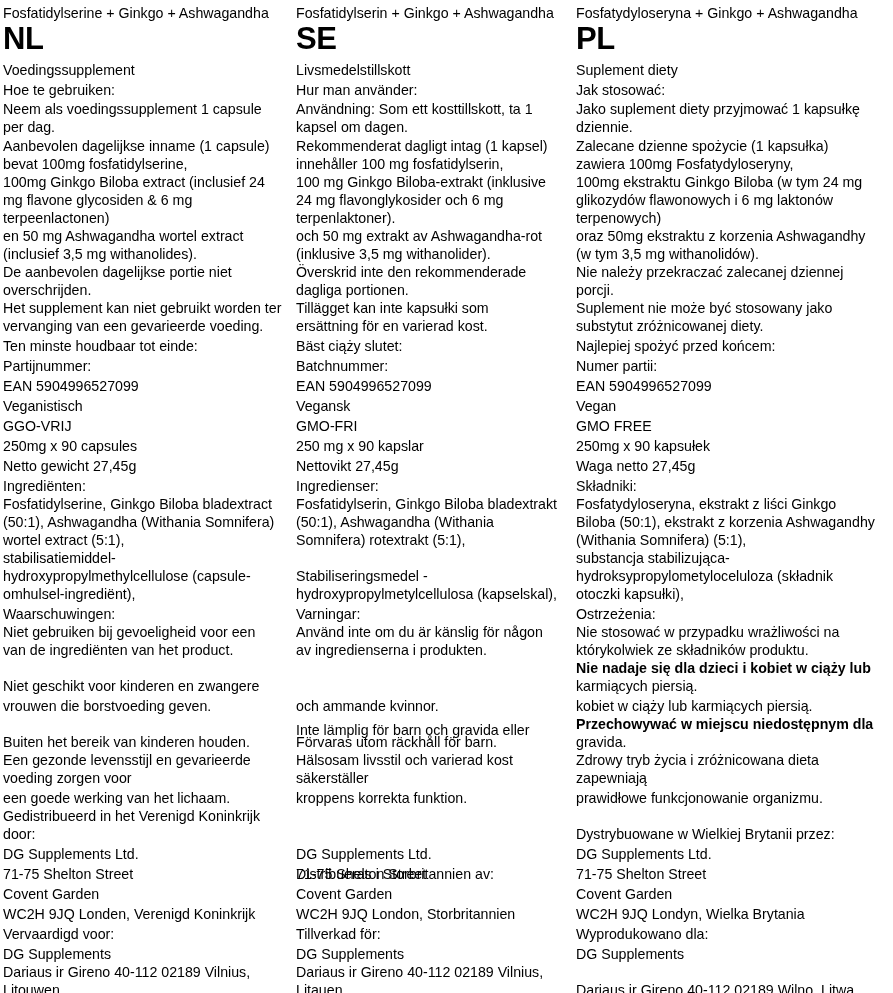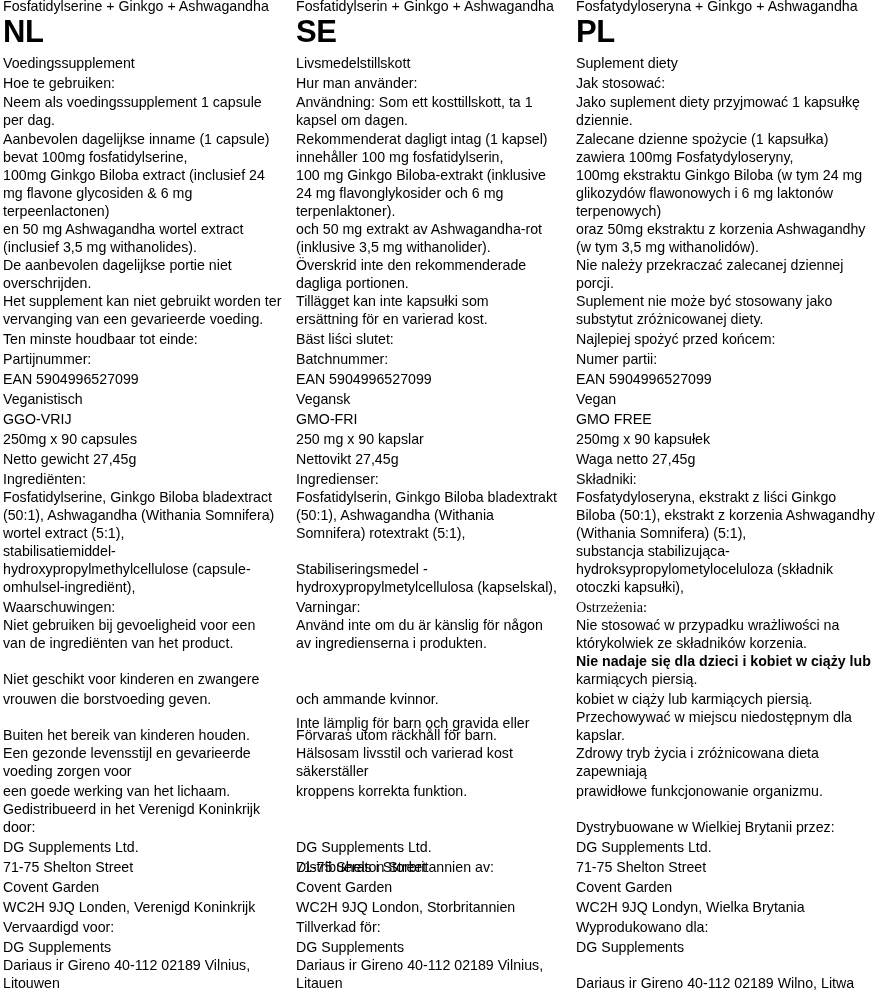--- a/index.html
+++ b/index.html
@@ -1,18 +1,18 @@
 <!DOCTYPE html>
 <html><head>
 <meta charset="utf-8">
 <style>
   html, body { margin:0; padding:0; background:#ffffff; }
   body { width:893px; height:993px; position:relative; overflow:hidden;
          font-family:"Liberation Sans", sans-serif; color:#000; }
-  .col { position:absolute; top:0; height:874px; }
+  .col { position:absolute; top:7px; height:874px; }
   .col-nl { left:3px; width:300px; }
   .col-se { left:296px; width:290px; }
   .col-pl { left:576px; width:317px; }
   .ln { position:absolute; left:0; white-space:nowrap; font-size:14.2px; line-height:17px; }
   .title { position:absolute; left:0; top:-2px; font-size:14.2px; line-height:17px; white-space:nowrap; }
   .code { position:absolute; left:0; top:14px; font-size:31px; font-weight:bold; line-height:36px; letter-spacing:-0.5px; }
 </style>
 </head>
 <body>
 
@@ -83,21 +83,21 @@
       <div class="ln" style="top: 149px;">innehåller 100 mg fosfatidylserin,</div>
       <div class="ln" style="top: 167px;">100 mg Ginkgo Biloba-extrakt (inklusive</div>
       <div class="ln" style="top: 185px;">24 mg flavonglykosider och 6 mg</div>
       <div class="ln" style="top: 203px;">terpenlaktoner).</div>
       <div class="ln" style="top: 221px;">och 50 mg extrakt av Ashwagandha-rot</div>
       <div class="ln" style="top: 239px;">(inklusive 3,5 mg withanolider).</div>
       <div class="ln" style="top: 257px;">Överskrid inte den rekommenderade</div>
       <div class="ln" style="top: 275px;">dagliga portionen.</div>
       <div class="ln" style="top: 293px;">Tillägget kan inte kapsułki som</div>
       <div class="ln" style="top: 311px;">ersättning för en varierad kost.</div>
-      <div class="ln" style="top: 331px;">Bäst liści slutet:</div>
+      <div class="ln" style="top: 331px;">Bäst ciąży slutet:</div>
       <div class="ln" style="top: 351px;">Batchnummer:</div>
       <div class="ln" style="top: 371px;">EAN 5904996527099</div>
       <div class="ln" style="top: 391px;">Vegansk</div>
       <div class="ln" style="top: 411px;">GMO-FRI</div>
       <div class="ln" style="top: 431px;">250 mg x 90 kapslar</div>
       <div class="ln" style="top: 451px;">Nettovikt 27,45g</div>
       <div class="ln" style="top: 471px;">Ingredienser:</div>
       <div class="ln" style="top: 489px;">Fosfatidylserin, Ginkgo Biloba bladextrakt</div>
       <div class="ln" style="top: 507px;">(50:1), Ashwagandha (Withania</div>
       <div class="ln" style="top: 525px;">Somnifera) rotextrakt (5:1),</div>
@@ -150,28 +150,28 @@
       <div class="ln" style="top: 411px;">GMO FREE</div>
       <div class="ln" style="top: 431px;">250mg x 90 kapsułek</div>
       <div class="ln" style="top: 451px;">Waga netto 27,45g</div>
       <div class="ln" style="top: 471px;">Składniki:</div>
       <div class="ln" style="top: 489px;">Fosfatydyloseryna, ekstrakt z liści Ginkgo</div>
       <div class="ln" style="top: 507px;">Biloba (50:1), ekstrakt z korzenia Ashwagandhy</div>
       <div class="ln" style="top: 525px;">(Withania Somnifera) (5:1),</div>
       <div class="ln" style="top: 543px;">substancja stabilizująca-</div>
       <div class="ln" style="top: 561px;">hydroksypropylometyloceluloza (składnik</div>
       <div class="ln" style="top: 579px;">otoczki kapsułki),</div>
-      <div class="ln" style="top: 599px; font-family: Liberation Serif, serif;">Ostrzeżenia:</div>
+      <div class="ln" style="top: 599px;">Ostrzeżenia:</div>
       <div class="ln" style="top: 617px;">Nie stosować w przypadku wrażliwości na</div>
-      <div class="ln" style="top: 635px;">którykolwiek ze składników korzenia.</div>
+      <div class="ln" style="top: 635px;">którykolwiek ze składników produktu.</div>
       <div class="ln" style="top: 653px; font-weight: bold;">Nie nadaje się dla dzieci i kobiet w ciąży lub</div>
       <div class="ln" style="top: 671px;">karmiących piersią.</div>
       <div class="ln" style="top: 691px;">kobiet w ciąży lub karmiących piersią.</div>
-      <div class="ln" style="top: 709px;">Przechowywać w miejscu niedostępnym dla</div>
-      <div class="ln" style="top: 727px;">kapslar.</div>
+      <div class="ln" style="top: 709px; font-weight: bold;">Przechowywać w miejscu niedostępnym dla</div>
+      <div class="ln" style="top: 727px;">gravida.</div>
       <div class="ln" style="top: 745px;">Zdrowy tryb życia i zróżnicowana dieta</div>
       <div class="ln" style="top: 763px;">zapewniają</div>
       <div class="ln" style="top: 783px;">prawidłowe funkcjonowanie organizmu.</div>
       <div class="ln" style="top: 819px;">Dystrybuowane w Wielkiej Brytanii przez:</div>
       <div class="ln" style="top: 839px;">DG Supplements Ltd.</div>
       <div class="ln" style="top: 859px;">71-75 Shelton Street</div>
       <div class="ln" style="top: 879px;">Covent Garden</div>
       <div class="ln" style="top: 899px;">WC2H 9JQ Londyn, Wielka Brytania</div>
       <div class="ln" style="top: 919px;">Wyprodukowano dla:</div>
       <div class="ln" style="top: 939px;">DG Supplements</div>

